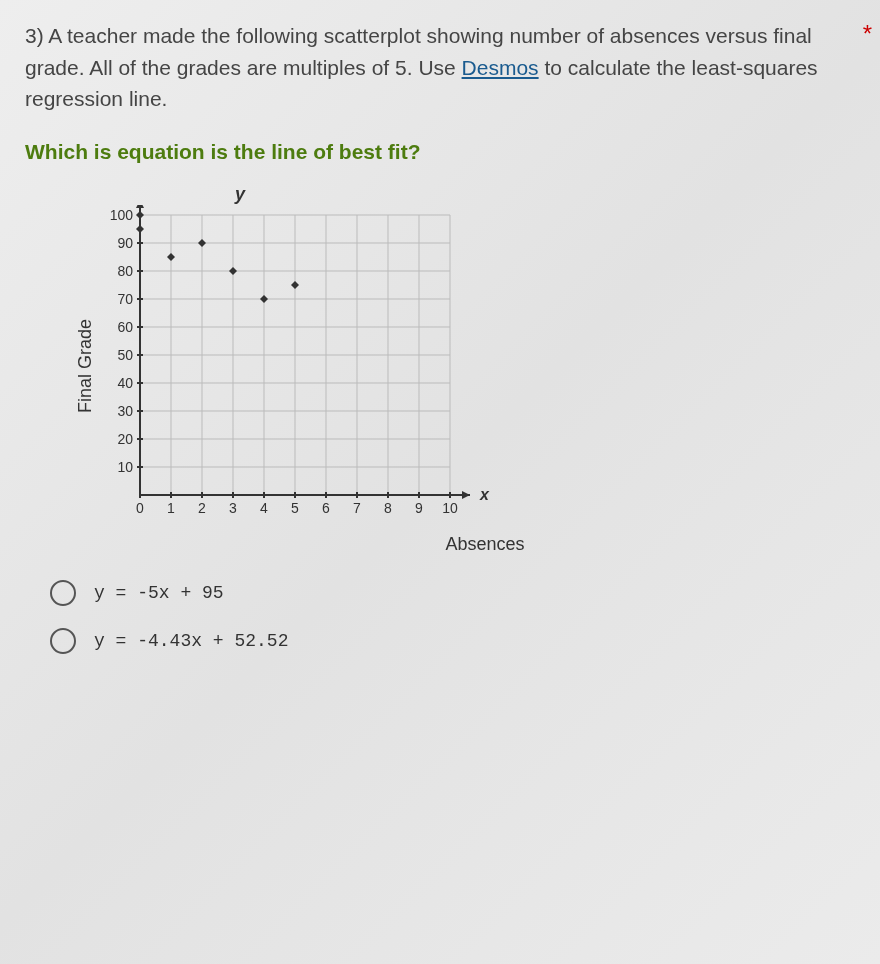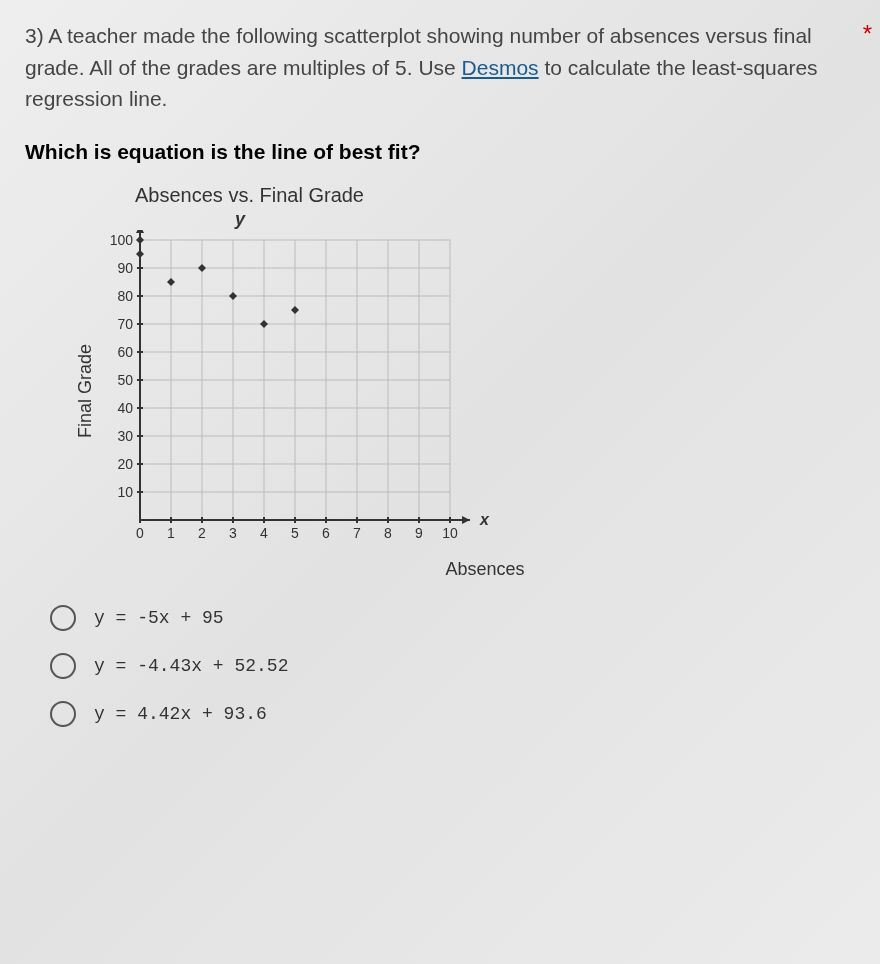--- a/index.html
+++ b/index.html
@@ -20,21 +20,21 @@
     color: #454545;
   }
   .question-text a {
     color: #1a5b8f;
     text-decoration: underline;
   }
   .prompt {
     font-size: 21px;
     font-weight: bold;
     margin-bottom: 20px;
-    color: #000000;
+    color: #4d7c0f;
   }
   .chart-area {
     margin-left: 50px;
     margin-bottom: 20px;
   }
   .chart-title {
     font-size: 20px;
     margin-left: 60px;
     margin-bottom: 2px;
     color: #333;
@@ -100,21 +100,20 @@
 
 <div class="asterisk">*</div>
 
 <div class="question-text">
   <span>3) A teacher made the following scatterplot showing number of absences versus final grade. All of the grades are multiples of 5. Use </span><a href="#">Desmos</a><span> to calculate the least-squares regression line.</span>
 </div>
 
 <div class="prompt">Which is equation is the line of best fit?</div>
 
 <div class="chart-area">
-  <div class="chart-title">Absences vs. Final Grade</div>
   <div class="chart-ylabel-top">y</div>
   <div class="plot-row">
     <div class="y-axis-title">Final Grade</div>
     <div class="plot-box">
       <svg id="chart-svg" width="400" height="320">
           <line x1="40" y1="290" x2="40" y2="10" stroke="#bbb" stroke-width="1"></line>
           <line x1="71" y1="290" x2="71" y2="10" stroke="#bbb" stroke-width="1"></line>
           <line x1="102" y1="290" x2="102" y2="10" stroke="#bbb" stroke-width="1"></line>
           <line x1="133" y1="290" x2="133" y2="10" stroke="#bbb" stroke-width="1"></line>
           <line x1="164" y1="290" x2="164" y2="10" stroke="#bbb" stroke-width="1"></line>
@@ -197,17 +196,13 @@
 
 <div class="options">
   <div class="option">
     <div class="radio"></div>
     <div class="option-label">y = -5x + 95</div>
   </div>
   <div class="option">
     <div class="radio"></div>
     <div class="option-label">y = -4.43x + 52.52</div>
   </div>
-  <div class="option">
-    <div class="radio"></div>
-    <div class="option-label">y = 4.42x + 93.6</div>
-  </div>
 </div>
 
 </body></html>

